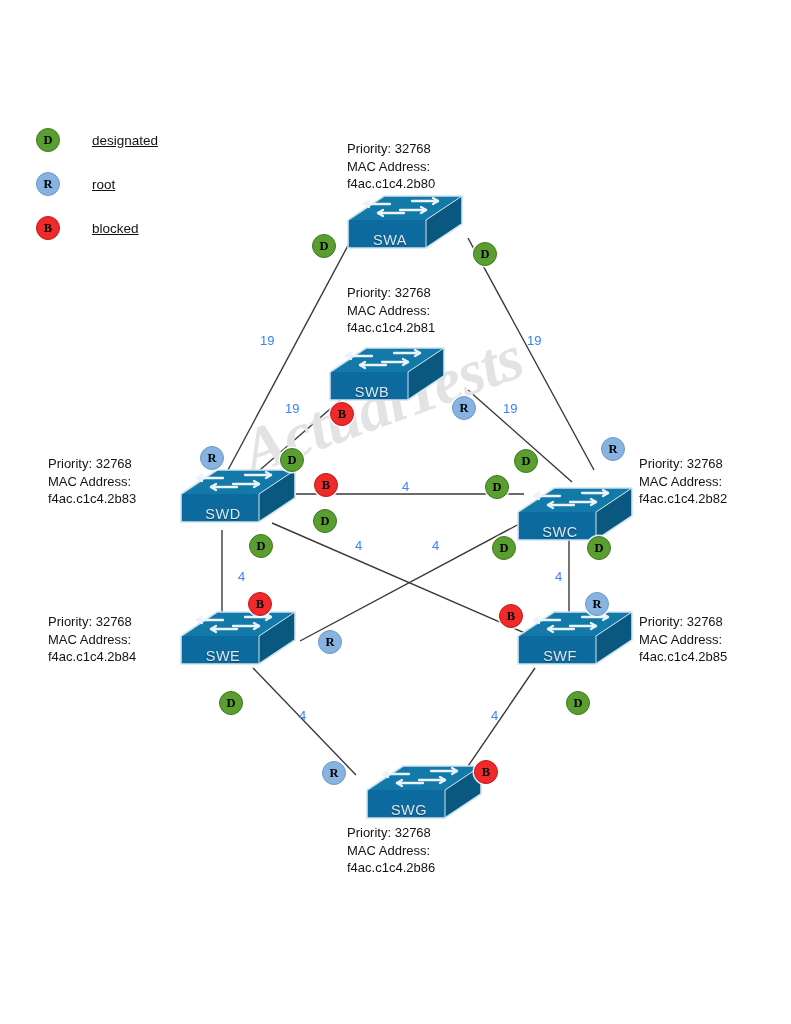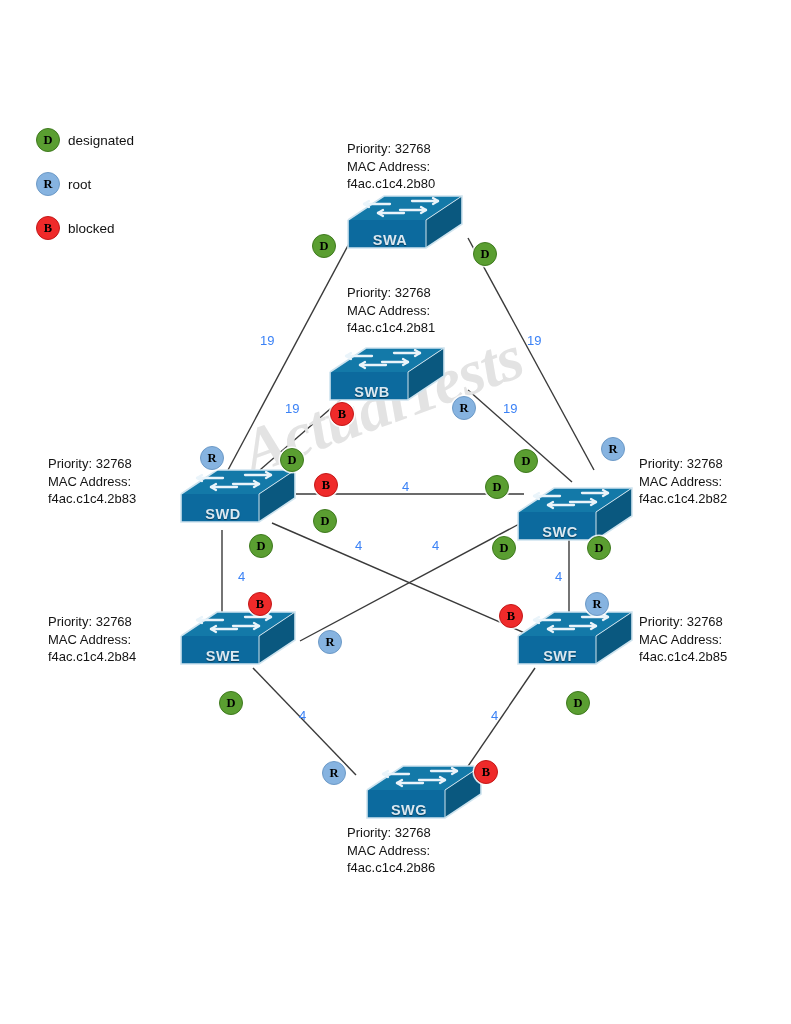--- a/index.html
+++ b/index.html
@@ -25,21 +25,21 @@
     white-space:nowrap;
     user-select:none;
     pointer-events:none;
     z-index:1;
   }
 
   
   .legend{position:absolute;left:36px;top:118px;z-index:6;}
   .legend-row{display:flex;align-items:center;height:44px;}
   .legend-label{
-    margin-left:8px;font-size:13.5px;color:#111;white-space:nowrap;
+    margin-left:32px;font-size:13.5px;color:#111;white-space:nowrap;text-decoration:underline;
   }
 
   
   .badge{
     width:22px;height:22px;border-radius:50%;
     display:flex;align-items:center;justify-content:center;
     font-size:12.5px;font-weight:bold;color:#000;
     font-family:"Liberation Serif","DejaVu Serif",serif;
     box-shadow:0 0 0 1.5px rgba(255,255,255,.85);
     flex:0 0 auto;
@@ -48,21 +48,21 @@
   .badge.root{background:#86b3e0;border:1px solid #6d9ac7;}
   .badge.blocked{background:#ef2a2a;border:1px solid #c41818;}
   .badge-abs{position:absolute;z-index:5;}
 
   
   .switch{position:absolute;width:126px;height:72px;z-index:4;}
   .switch svg{display:block;overflow:visible;}
   .switch .sw-name{
     position:absolute;left:0;right:30px;top:40px;
     text-align:center;color:#dbe9f2;
-    font-size:14.5px;font-weight:bold;letter-spacing:.5px;
+    font-size:14.5px;font-weight:normal;letter-spacing:.5px;
     text-shadow:0 1px 1px rgba(0,0,0,.45);
     pointer-events:none;
   }
 
   
   .info{
     position:absolute;font-size:13px;line-height:17.5px;
     color:#141414;white-space:nowrap;z-index:3;
   }
   .info div{display:block;}

